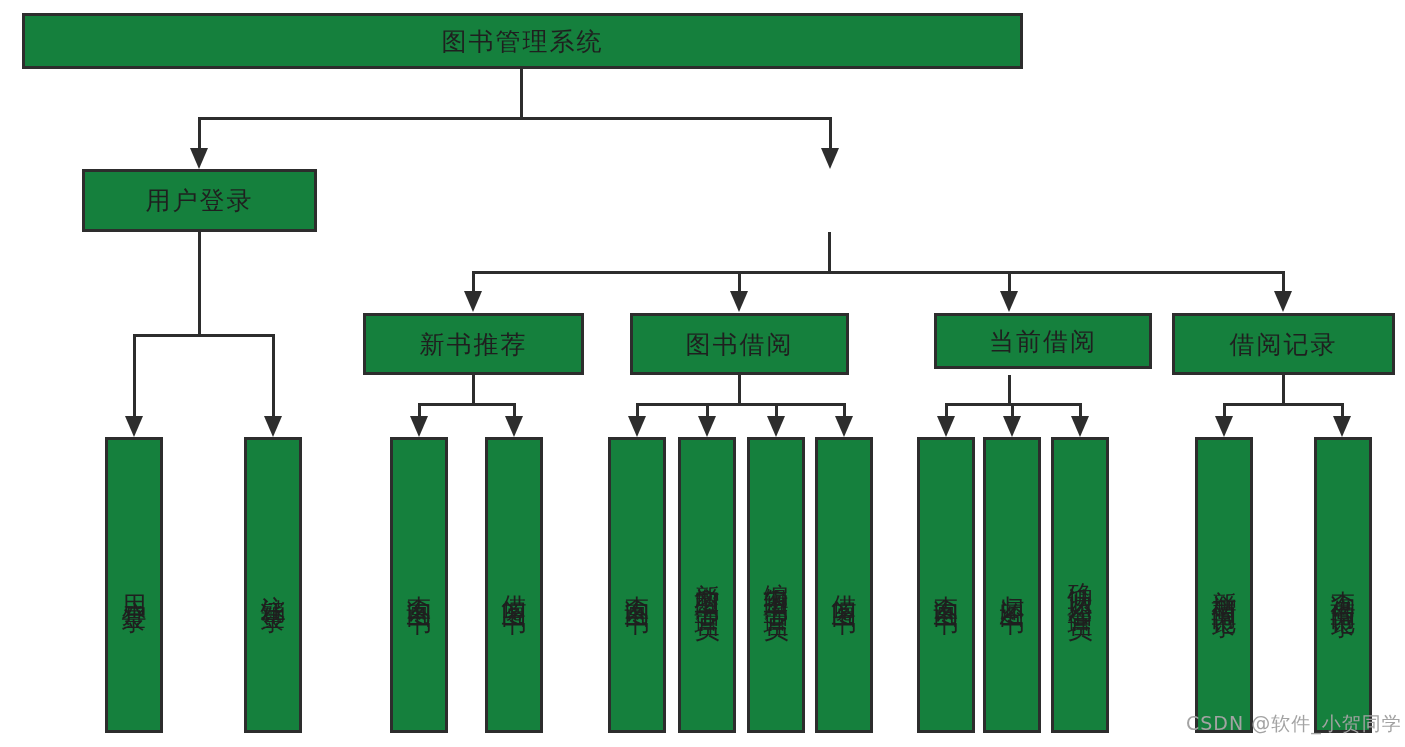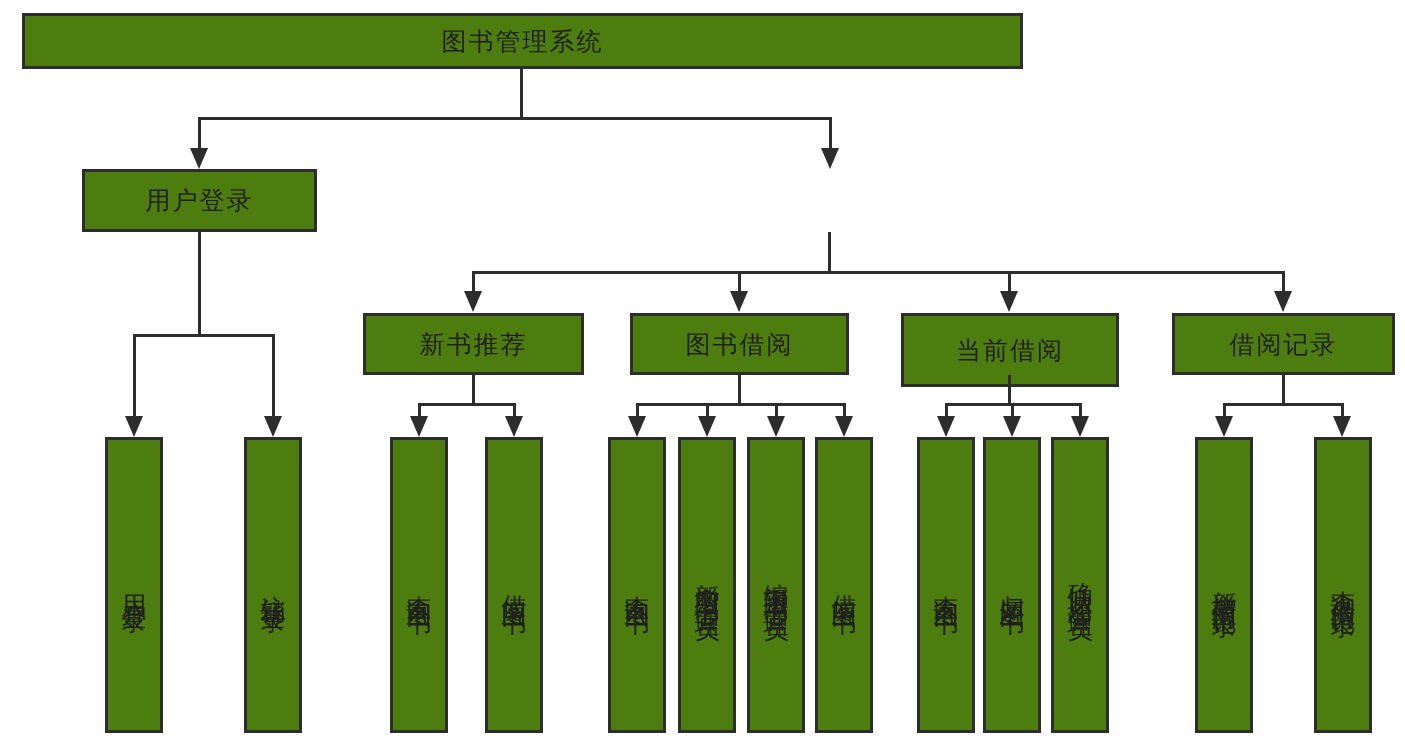--- a/index.html
+++ b/index.html
@@ -12,21 +12,21 @@
     width: 1405px;
     height: 747px;
     background: #ffffff;
     font-family: "DejaVu Sans", "Liberation Sans", sans-serif;
     overflow: hidden;
   }
   .node {
     position: absolute;
     box-sizing: border-box;
     border: 3px solid #2d2d2d;
-    background: #4d7c0f;
+    background: #15803d;
     color: #1f1f1f;
     display: flex;
     align-items: center;
     justify-content: center;
   }
   .node.h {
     font-size: 25px;
     letter-spacing: 2px;
   }
   .node.v {
@@ -69,21 +69,21 @@
 <body>
 
 <div class="canvas">
 
   <div class="node h" style="left:22px; top:13px; width:1001px; height:56px;">图书管理系统</div>
 
   <div class="node h" style="left:82px; top:169px; width:235px; height:63px;">用户登录</div>
 
   <div class="node h" style="left:630px; top:313px; width:219px; height:62px;">图书借阅</div>
   <div class="node h" style="left:363px; top:313px; width:221px; height:62px;">新书推荐</div>
-  <div class="node h" style="left:901px; top:313px; width:218px; height:74px;">当前借阅</div>
+  <div class="node h" style="left:934px; top:313px; width:218px; height:56px;">当前借阅</div>
   <div class="node h" style="left:1172px; top:313px; width:223px; height:62px;">借阅记录</div>
 
   <div class="node v" style="left:105px; top:437px; width:58px; height:296px;">用户登录</div>
   <div class="node v" style="left:244px; top:437px; width:58px; height:296px;">注销登录</div>
 
   <div class="node v" style="left:390px; top:437px; width:58px; height:296px;">查询图书</div>
   <div class="node v" style="left:485px; top:437px; width:58px; height:296px;">借阅图书</div>
 
   <div class="node v" style="left:608px; top:437px; width:58px; height:296px;">查询图书</div>
   <div class="node v" style="left:678px; top:437px; width:58px; height:296px;">新增图书（管理员）</div>
@@ -149,14 +149,15 @@
   <div class="vline" style="left:1079px; top:403px; height:15px;"></div>
   <div class="arrow" style="left:1071px; top:416px;"></div>
 
   <div class="vline" style="left:1282px; top:375px; height:31px;"></div>
   <div class="hline" style="left:1223px; top:403px; width:121px;"></div>
   <div class="vline" style="left:1223px; top:403px; height:15px;"></div>
   <div class="arrow" style="left:1215px; top:416px;"></div>
   <div class="vline" style="left:1341px; top:403px; height:15px;"></div>
   <div class="arrow" style="left:1333px; top:416px;"></div>
 
+  <div class="watermark">CSDN @软件_小贺同学</div>
 
 </div>
 
 </body></html>

